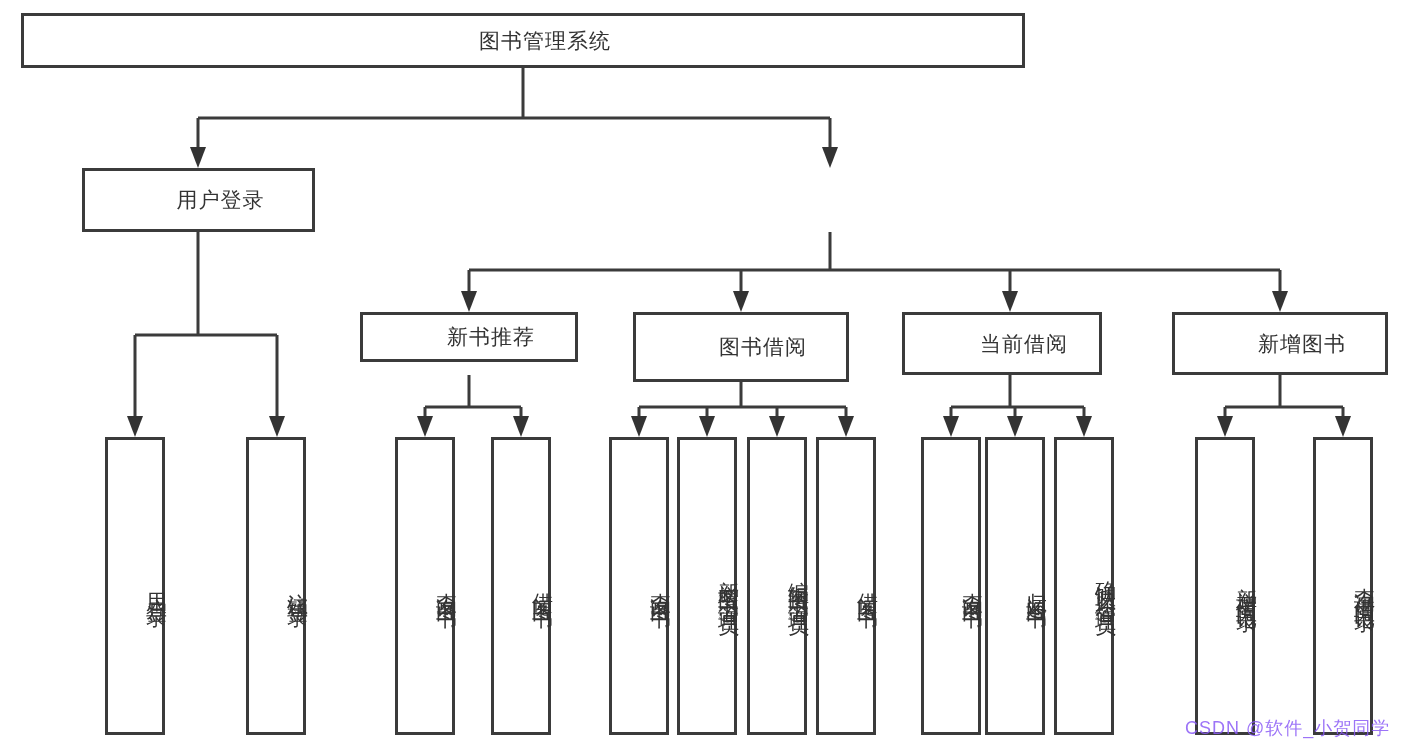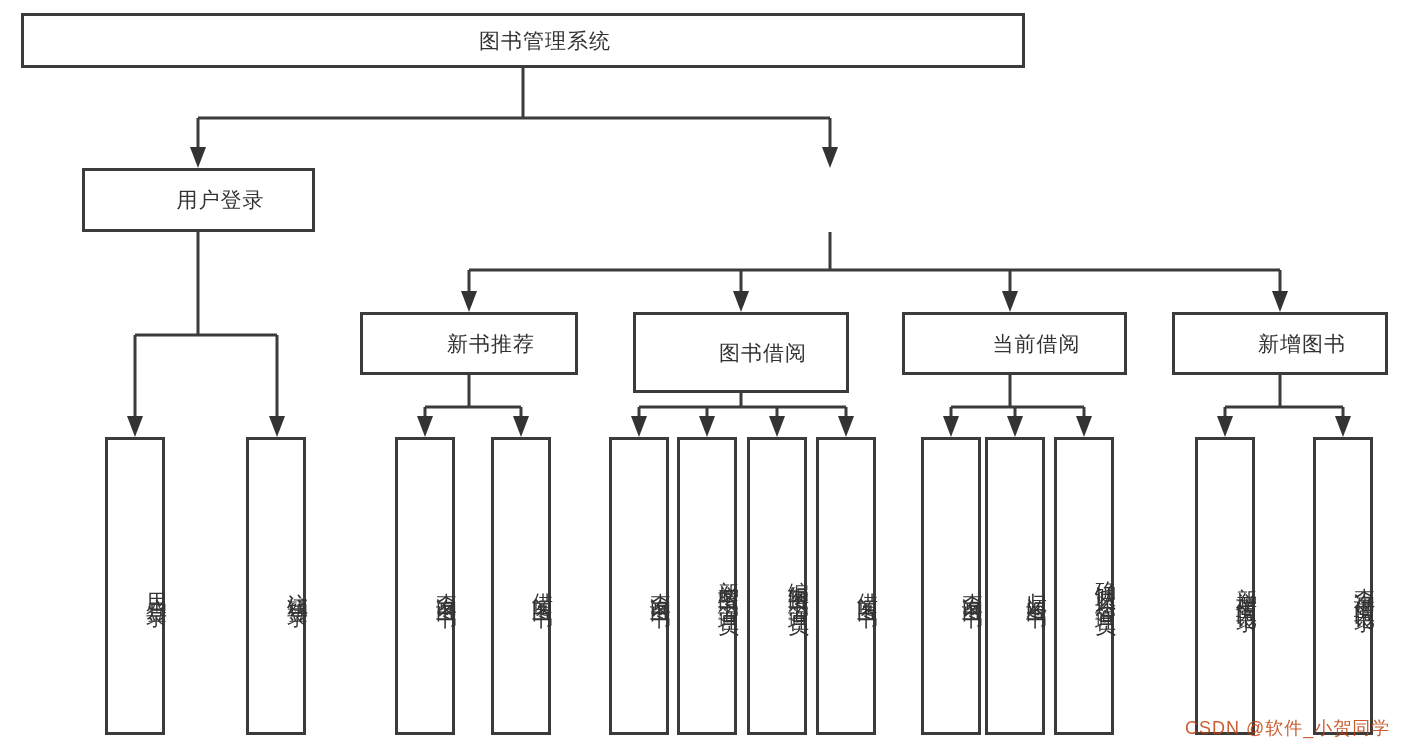--- a/index.html
+++ b/index.html
@@ -31,21 +31,21 @@
     font-size: 21px;
     letter-spacing: 5px;
     line-height: 1;
     white-space: nowrap;
   }
   .watermark {
     position: absolute;
     left: 1185px;
     top: 716px;
     font-size: 18px;
-    color: #c2410c;
+    color: #8b5cf6;
     letter-spacing: 1px;
     white-space: nowrap;
     opacity: 0.85;
   }
 </style>
 </head>
 <body>
 
 <div id="stage">
 
@@ -86,23 +86,23 @@
       <polygon points="1076,416 1092,416 1084,437"></polygon>
       <polygon points="1217,416 1233,416 1225,437"></polygon>
       <polygon points="1335,416 1351,416 1343,437"></polygon>
     </g>
   </svg>
 
   <div class="node hbox" style="left:21px; top:13px; width:1004px; height:55px;">图书管理系统</div>
 
   <div class="node hbox" style="left:82px; top:168px; width:233px; height:64px;">用户登录</div>
 
-  <div class="node hbox" style="left:360px; top:312px; width:218px; height:63px;">新书推荐</div>
-  <div class="node hbox" style="left:633px; top:312px; width:216px; height:81px;">图书借阅</div>
-  <div class="node hbox" style="left:902px; top:312px; width:225px; height:63px;">当前借阅</div>
+  <div class="node hbox" style="left:360px; top:312px; width:218px; height:50px;">新书推荐</div>
+  <div class="node hbox" style="left:633px; top:312px; width:216px; height:70px;">图书借阅</div>
+  <div class="node hbox" style="left:902px; top:312px; width:200px; height:63px;">当前借阅</div>
   <div class="node hbox" style="left:1172px; top:312px; width:216px; height:63px;">新增图书</div>
 
   <div class="node vbox" style="left:105px; top:437px; width:60px; height:298px;">
     <span class="vtext">用户登录</span>
   </div>
   <div class="node vbox" style="left:246px; top:437px; width:60px; height:298px;">
     <span class="vtext">注销登录</span>
   </div>
 
   <div class="node vbox" style="left:395px; top:437px; width:60px; height:298px;">

